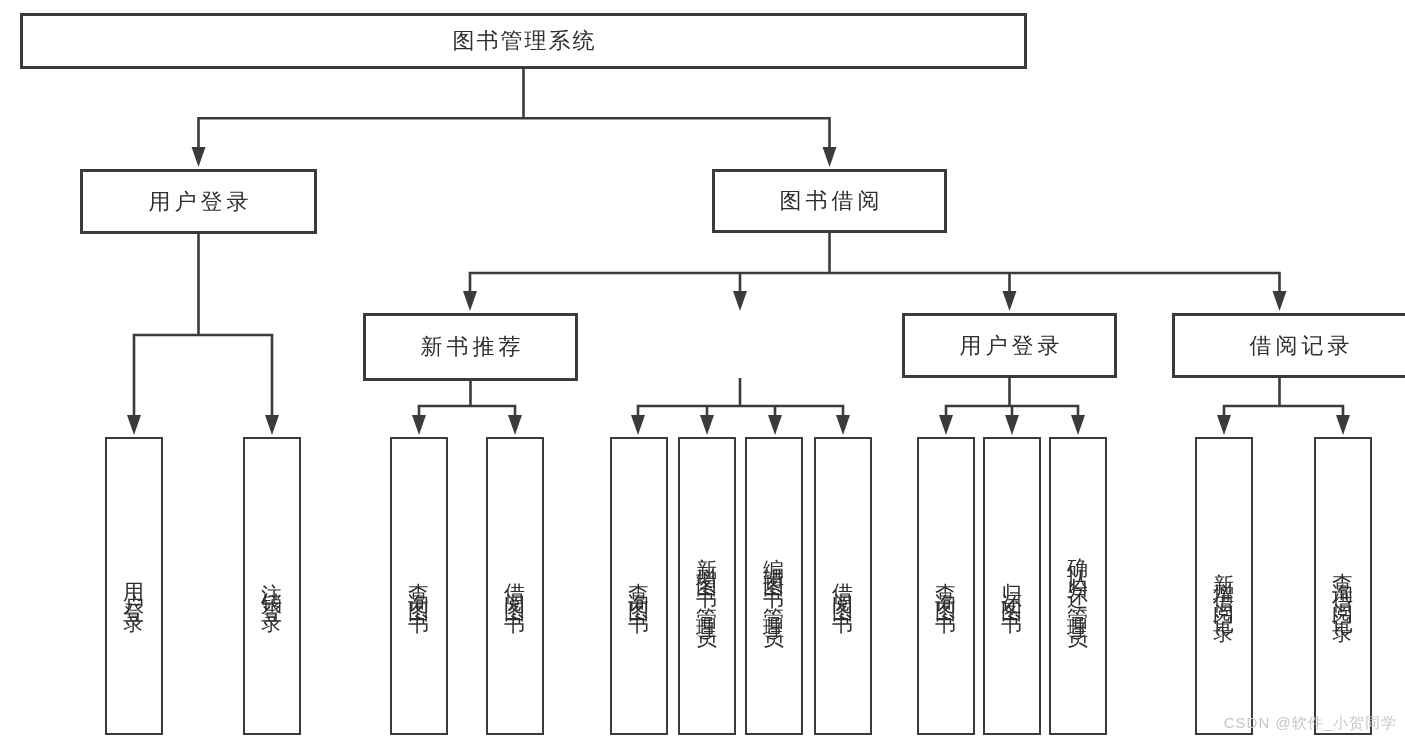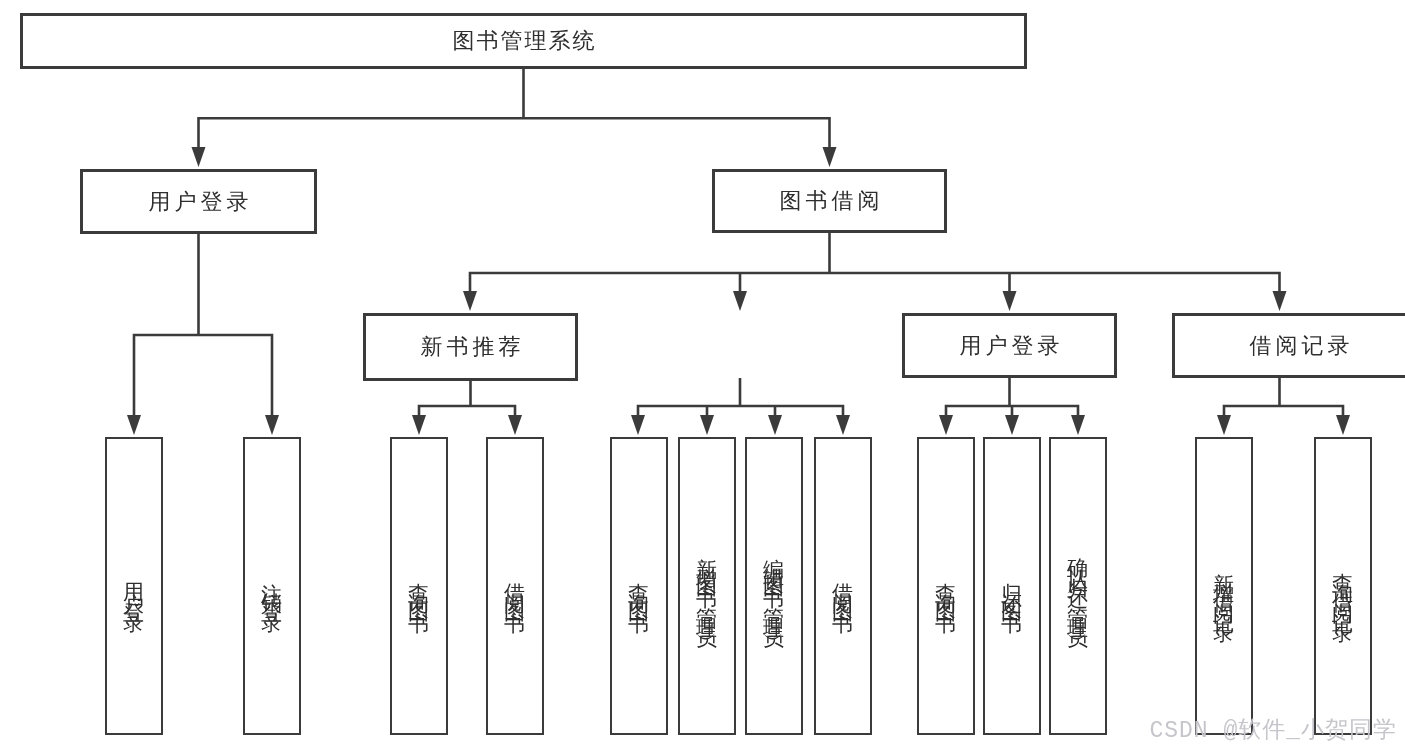--- a/index.html
+++ b/index.html
@@ -25,21 +25,21 @@
   }
   .node.h{font-size:22px;letter-spacing:4px;text-indent:4px;}
   .node.root-node{font-size:22px;letter-spacing:2px;text-indent:2px;}
   .node.v{
     border-width:2.5px;
     writing-mode:vertical-rl;text-orientation:mixed;
     font-size:21px;letter-spacing:10px;white-space:normal;
   }
   .watermark{
     position:absolute;right:8px;top:714px;z-index:5;
-    font-size:23px;letter-spacing:1px;color:var(--watermark-text);font-family:Liberation Mono, monospace;
+    font-size:15px;letter-spacing:1px;color:var(--watermark-text);
   }
 </style>
 </head>
 <body>
 
 <div class="stage">
 
   <svg class="connectors" viewBox="0 0 1405 747" aria-hidden="true">
 
     <g>

